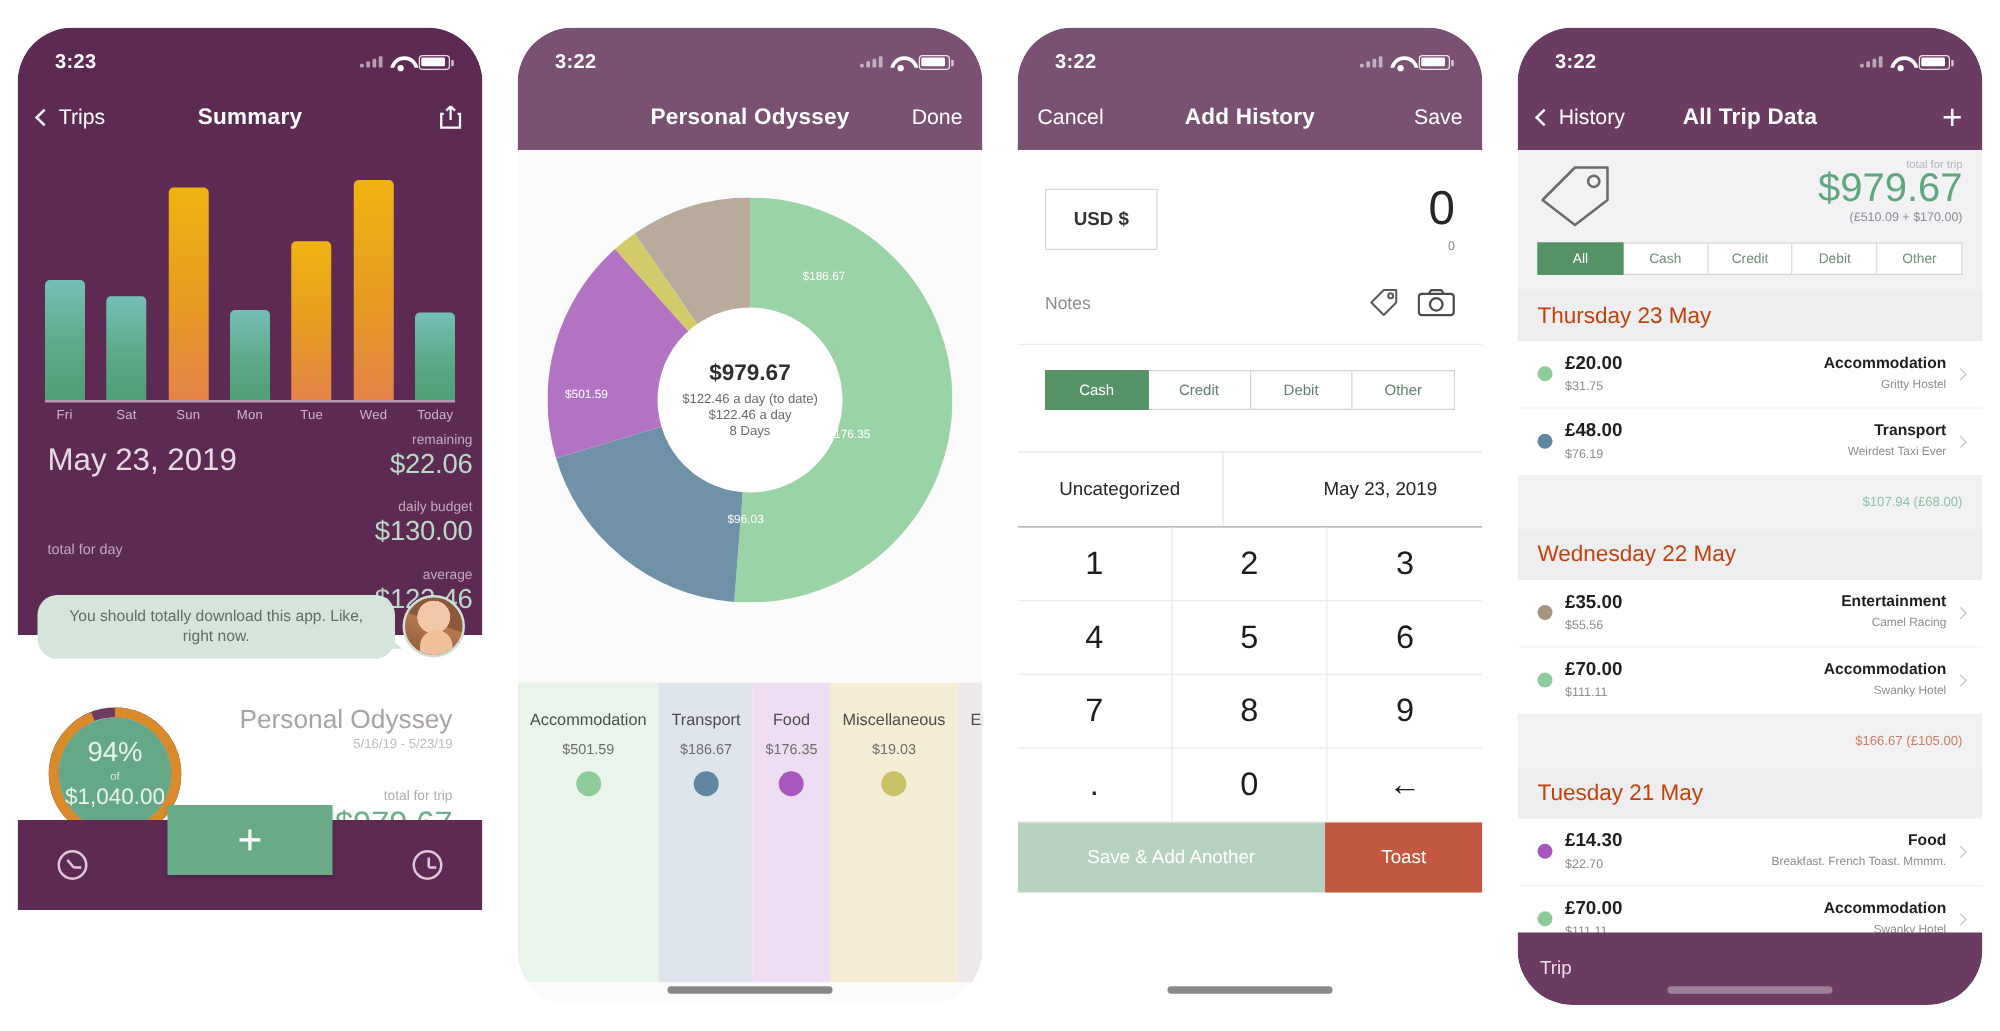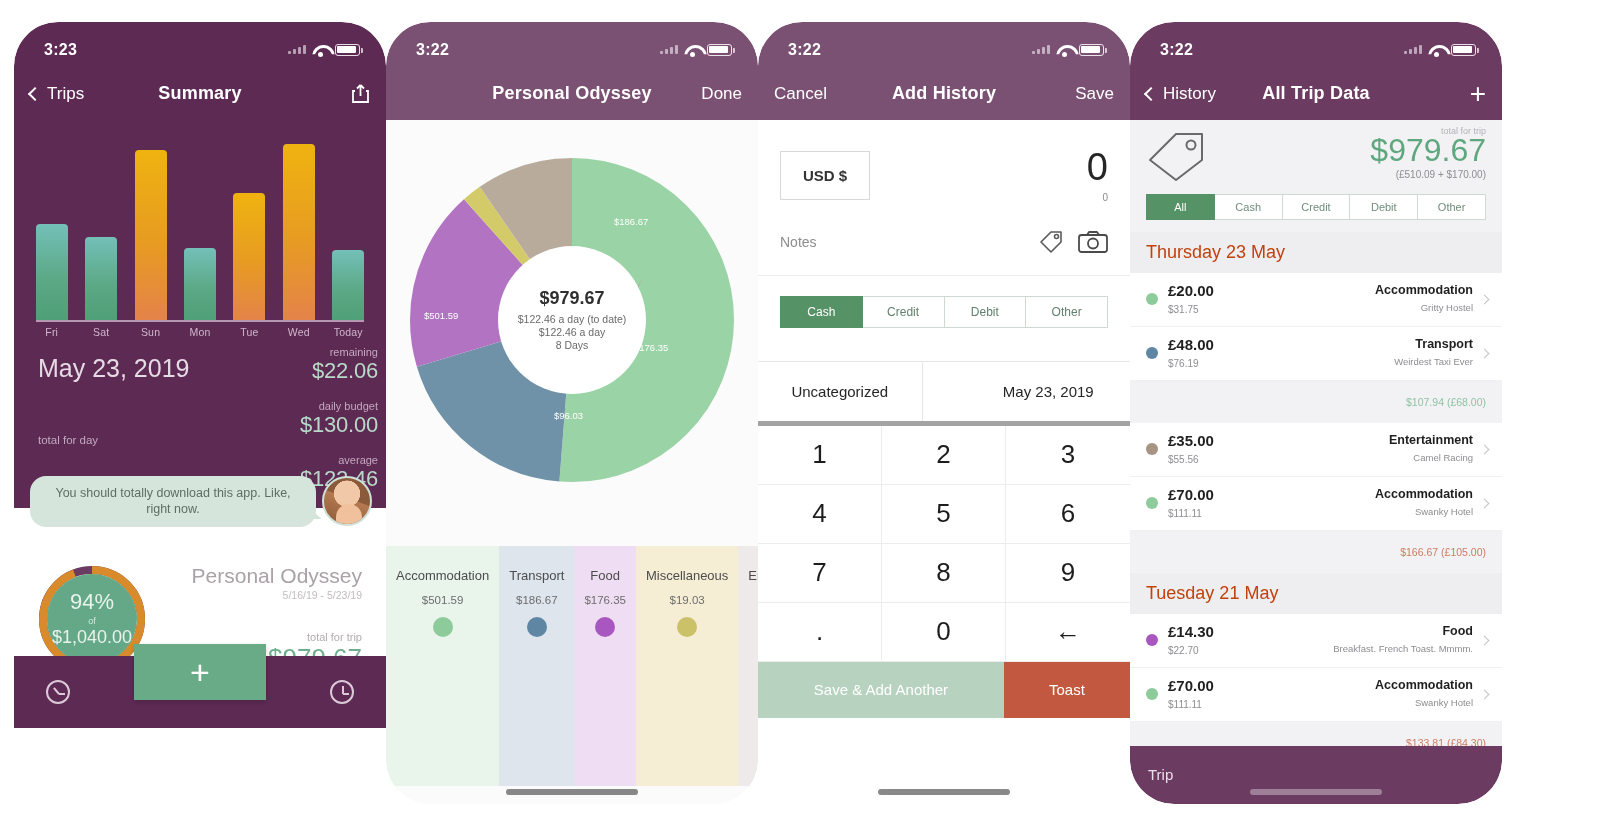--- a/index.html
+++ b/index.html
@@ -7,21 +7,21 @@
     width: 1600px; height: 825px;
     background: #ffffff;
     font-family: "Liberation Sans", sans-serif;
     overflow: hidden;
   }
   .stage {
     position: relative;
     width: 1600px; height: 825px;
     display: flex;
     align-items: center;
-    justify-content: flex-start;
+    justify-content: space-between;
     padding: 0 14px;
   }
 
   
   .phone {
     position: relative;
     width: 372px; height: 782px;
     border-radius: 44px;
     overflow: hidden;
     background: #ffffff;
@@ -225,21 +225,21 @@
                padding: 26px 22px 20px 22px; border-bottom: 1px solid #ececec; }
   .notes-lbl { font-size: 14px; color: #8d8d8d; }
   .notes-icons { display:flex; gap: 14px; align-items:center; }
   .seg { display: flex; margin: 20px 22px 0 22px; }
   .seg div {
     flex: 1; text-align: center; font-size: 12px; padding: 8px 0;
     border: 1px solid #cfd9d2; border-left: none; color: #62806f;
   }
   .seg div:first-child { border-left: 1px solid #cfd9d2; }
   .seg div.on { background: #559266; color: #fff; border-color: #559266; }
-  .cat-row { display: flex; margin-top: 33px; border-top: 1px solid #e6e6e6; border-bottom: 5px solid #a3a3a3; gap: 44px; }
+  .cat-row { display: flex; margin-top: 33px; border-top: 1px solid #e6e6e6; border-bottom: 1px solid #a3a3a3; gap: 44px; }
   .cat-row div { flex: 1; text-align: center; padding: 21px 0; font-size: 15px; color: #262626; }
   .cat-row div:first-child { border-right: 1px solid #e6e6e6; }
   .keys { display: grid; grid-template-columns: repeat(3,1fr); }
   .key {
     height: 59px; display: flex; align-items: center; justify-content: center;
     font-size: 26px; color: #1d1d1d; font-weight: 300;
     border-right: 1px solid #ececec; border-bottom: 1px solid #ececec;
   }
   .key:nth-child(3n) { border-right: none; }
   .act-row { display: flex; }
@@ -637,20 +637,21 @@
           <span class="b">$76.19</span>
         </span>
         <span class="tx-r">
           <span class="a" style="display:block">Transport</span>
           <span class="b">Weirdest Taxi Ever</span>
         </span>
         <span class="chev-r"></span>
       </div>
       <div class="day-tot" style="color:#8fc2a4">$107.94 (£68.00)</div>
 
+      <div class="day-hdr">Wednesday 22 May</div>
       <div class="tx">
         <span class="tx-dot" style="background:#a79482"></span>
         <span class="tx-l">
           <span class="a" style="display:block">£35.00</span>
           <span class="b">$55.56</span>
         </span>
         <span class="tx-r">
           <span class="a" style="display:block">Entertainment</span>
           <span class="b">Camel Racing</span>
         </span>

